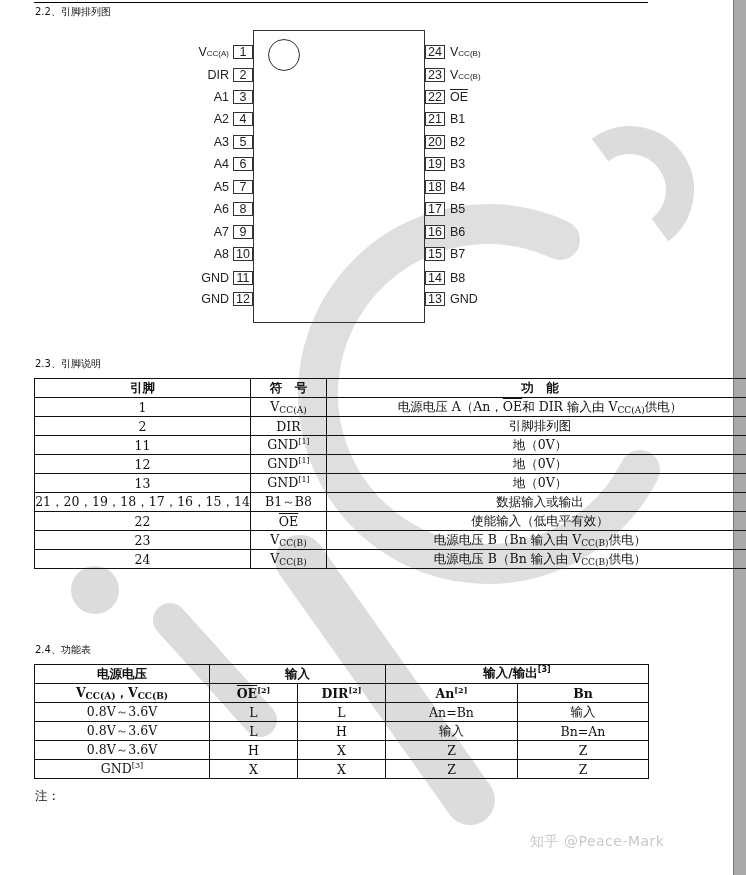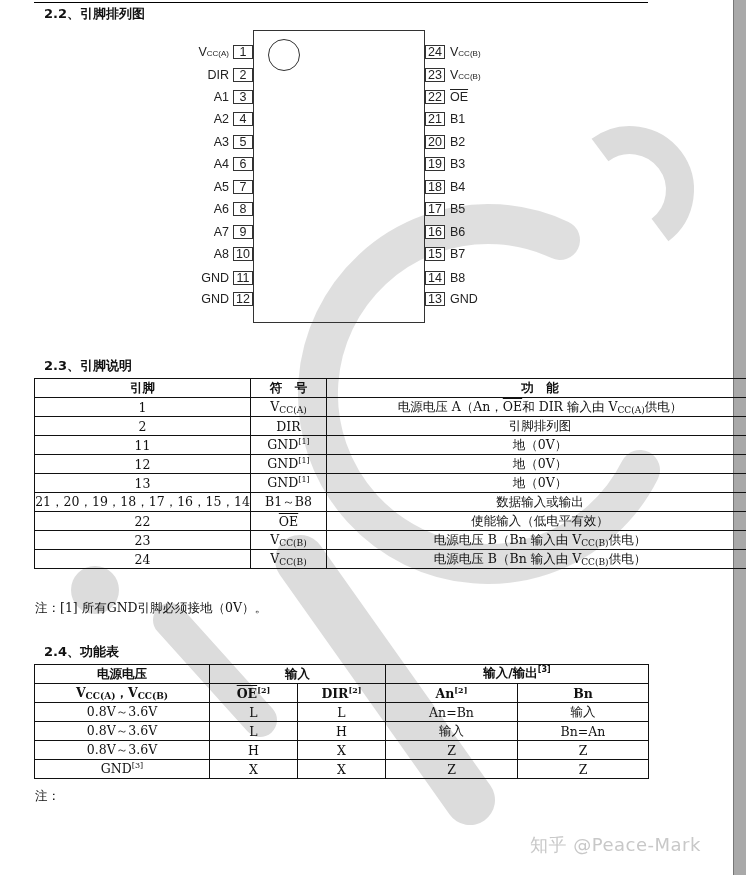--- a/index.html
+++ b/index.html
@@ -10,21 +10,21 @@
     color: #111;
   }
   .scrollbar {
     position: absolute; left: 733px; top: 0; width: 13px; height: 875px;
     background: #a9a9a9; border-left: 1px solid #777;
   }
   .top-rule {
     position: absolute; left: 34px; top: 2px; width: 614px; height: 1px; background: #000;
   }
   .h {
-    position: absolute; left: 44px; font-weight: bold; font-size: 13px;
+    position: absolute; left: 35px; font-weight: normal; font-size: 10px;
     font-family: "DejaVu Sans", "Liberation Sans", sans-serif;
   }
   
   .wm { position: absolute; left: 0; top: 0; width: 746px; height: 875px; pointer-events: none; z-index: 0; }
   .content { position: absolute; inset: 0; z-index: 1; }
 
   
   .chip {
     position: absolute; left: 253px; top: 30px; width: 172px; height: 293px;
     border: 1px solid #333; box-sizing: border-box; background: transparent;
@@ -53,21 +53,21 @@
     font-family: "DejaVu Serif", "Liberation Serif", serif;
   }
   table.doc td, table.doc th {
     border: 1px solid #111; text-align: center; padding: 0; height: 18px; font-weight: normal;
   }
   table.doc th { font-weight: bold; font-family: "DejaVu Sans", "Liberation Sans", sans-serif; }
   .vsub { font-size: 9px; vertical-align: -2px; }
   sup { font-size: 8px; }
   .note { position: absolute; left: 35px; font-size: 12.5px; }
   .zhihu {
-    position: absolute; left: 530px; top: 833px; font-size: 18px; color: #c8c8c8;
+    position: absolute; left: 530px; top: 833px; font-size: 14px; color: #c8c8c8;
     font-family: "DejaVu Sans", "Liberation Sans", sans-serif; letter-spacing: 0.5px;
   }
 </style>
 </head>
 <body>
 
 <svg class="wm" viewBox="0 0 746 875">
   <g fill="none" stroke="#dcdcdc" stroke-linecap="round">
 
     <path d="M 560 240 A 170 170 0 1 0 640 470" stroke-width="40" opacity="0.9"></path>
@@ -247,21 +247,20 @@
           <td><span class="">V</span><span class="vsub">CC(B)</span></td>
           <td><span class="">电源电压 B（Bn 输入由 V</span><span class="vsub">CC(B)</span><span class="">供电）</span></td>
         </tr>
         <tr>
           <td>24</td>
           <td><span class="">V</span><span class="vsub">CC(B)</span></td>
           <td><span class="">电源电压 B（Bn 输入由 V</span><span class="vsub">CC(B)</span><span class="">供电）</span></td>
         </tr>
       </tbody>
   </table>
-  <div class="note" style="top:600px">注：[1] 所有GND引脚必须接地（0V）。</div>
 
   <div class="h" style="top:643px">2.4、功能表</div>
 
   <table class="doc" id="func-table" style="left:34px; top:664px; width:615px;">
     <colgroup>
         <col style="width:175px">
         <col style="width:88px">
         <col style="width:88px">
         <col style="width:132px">
         <col>

